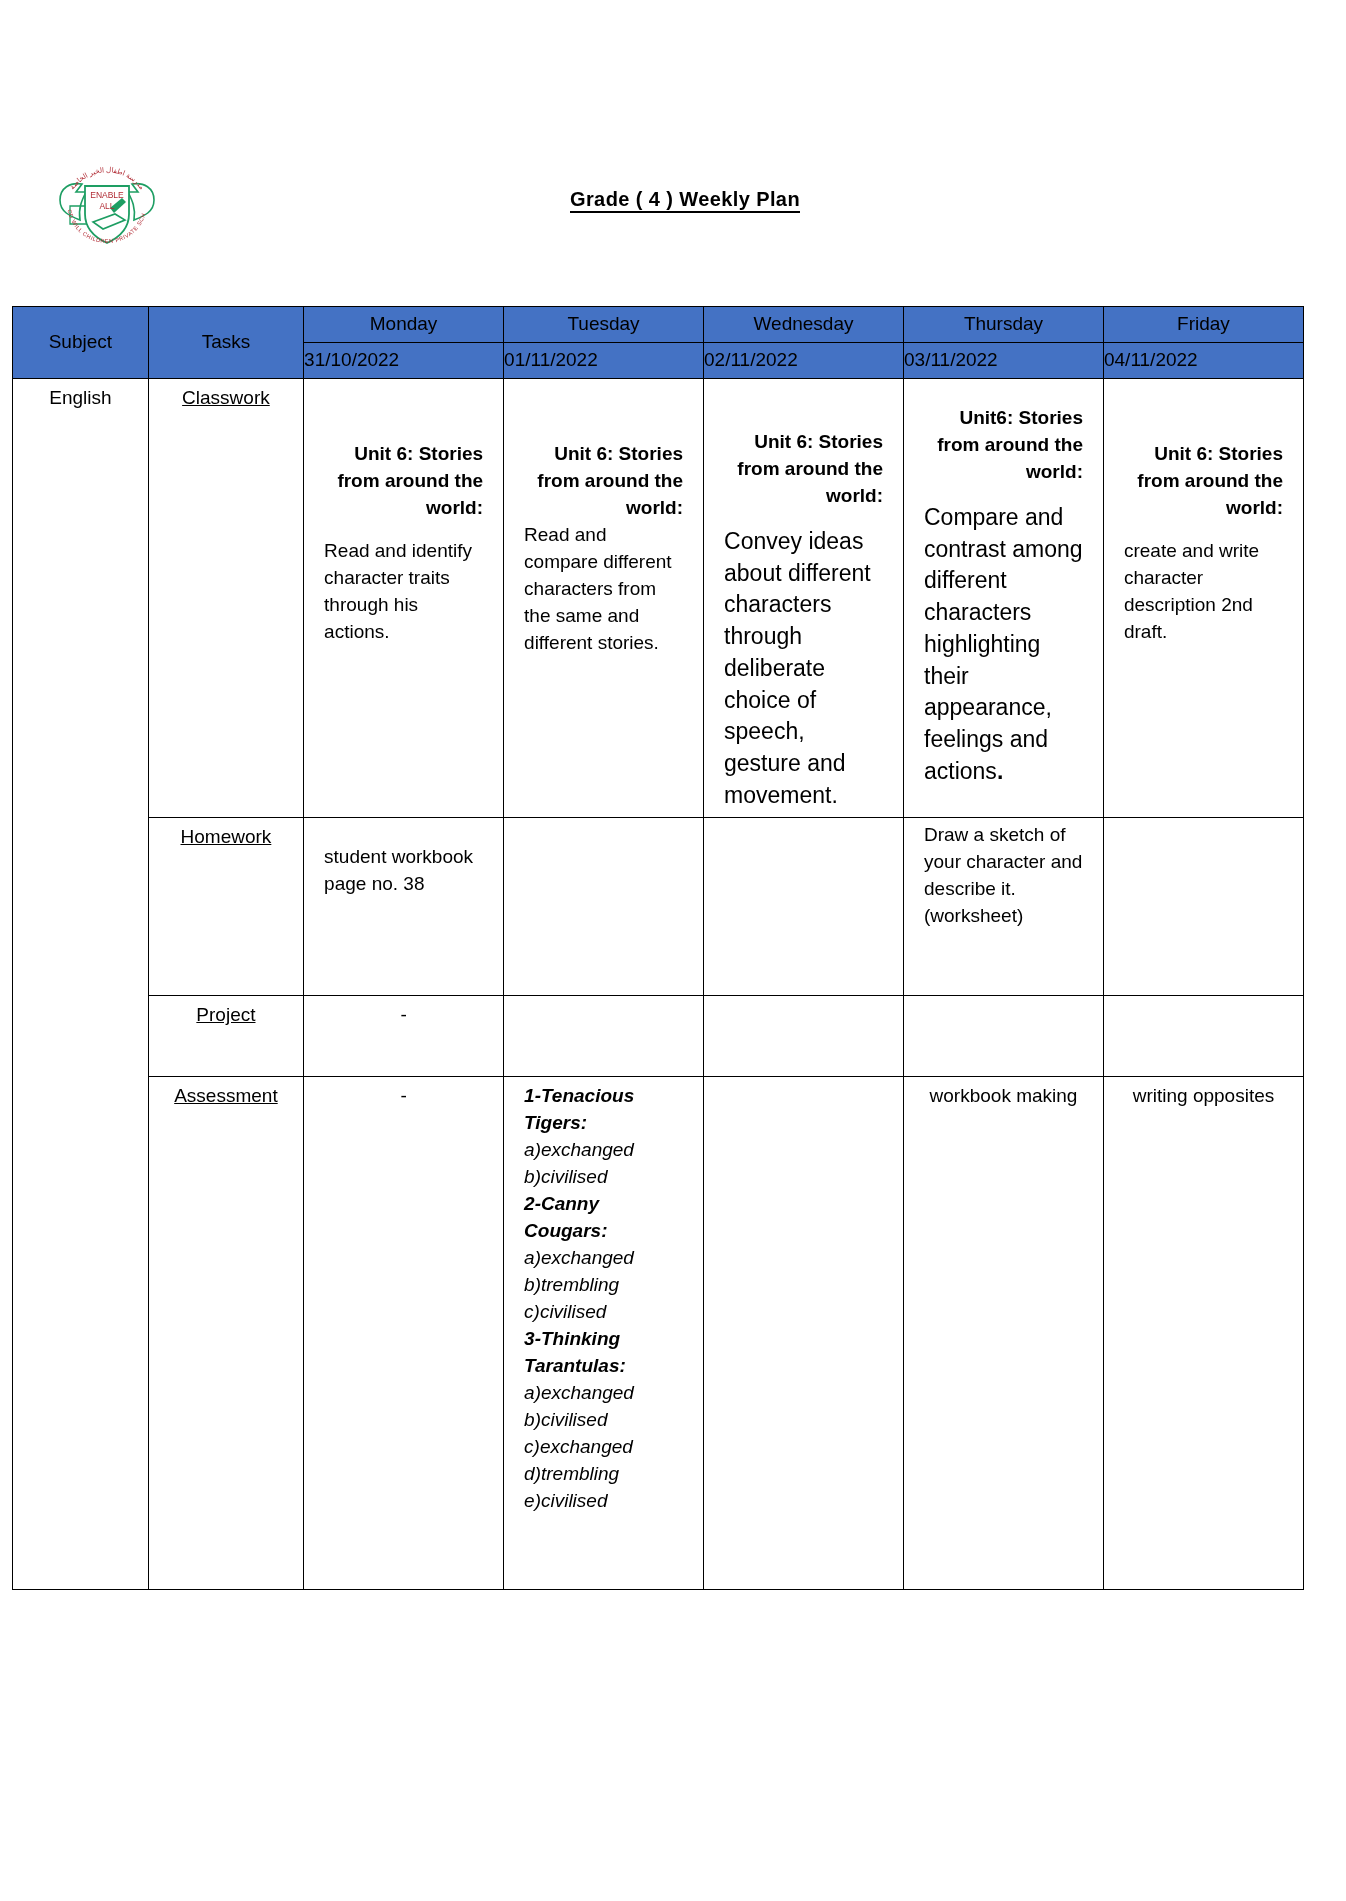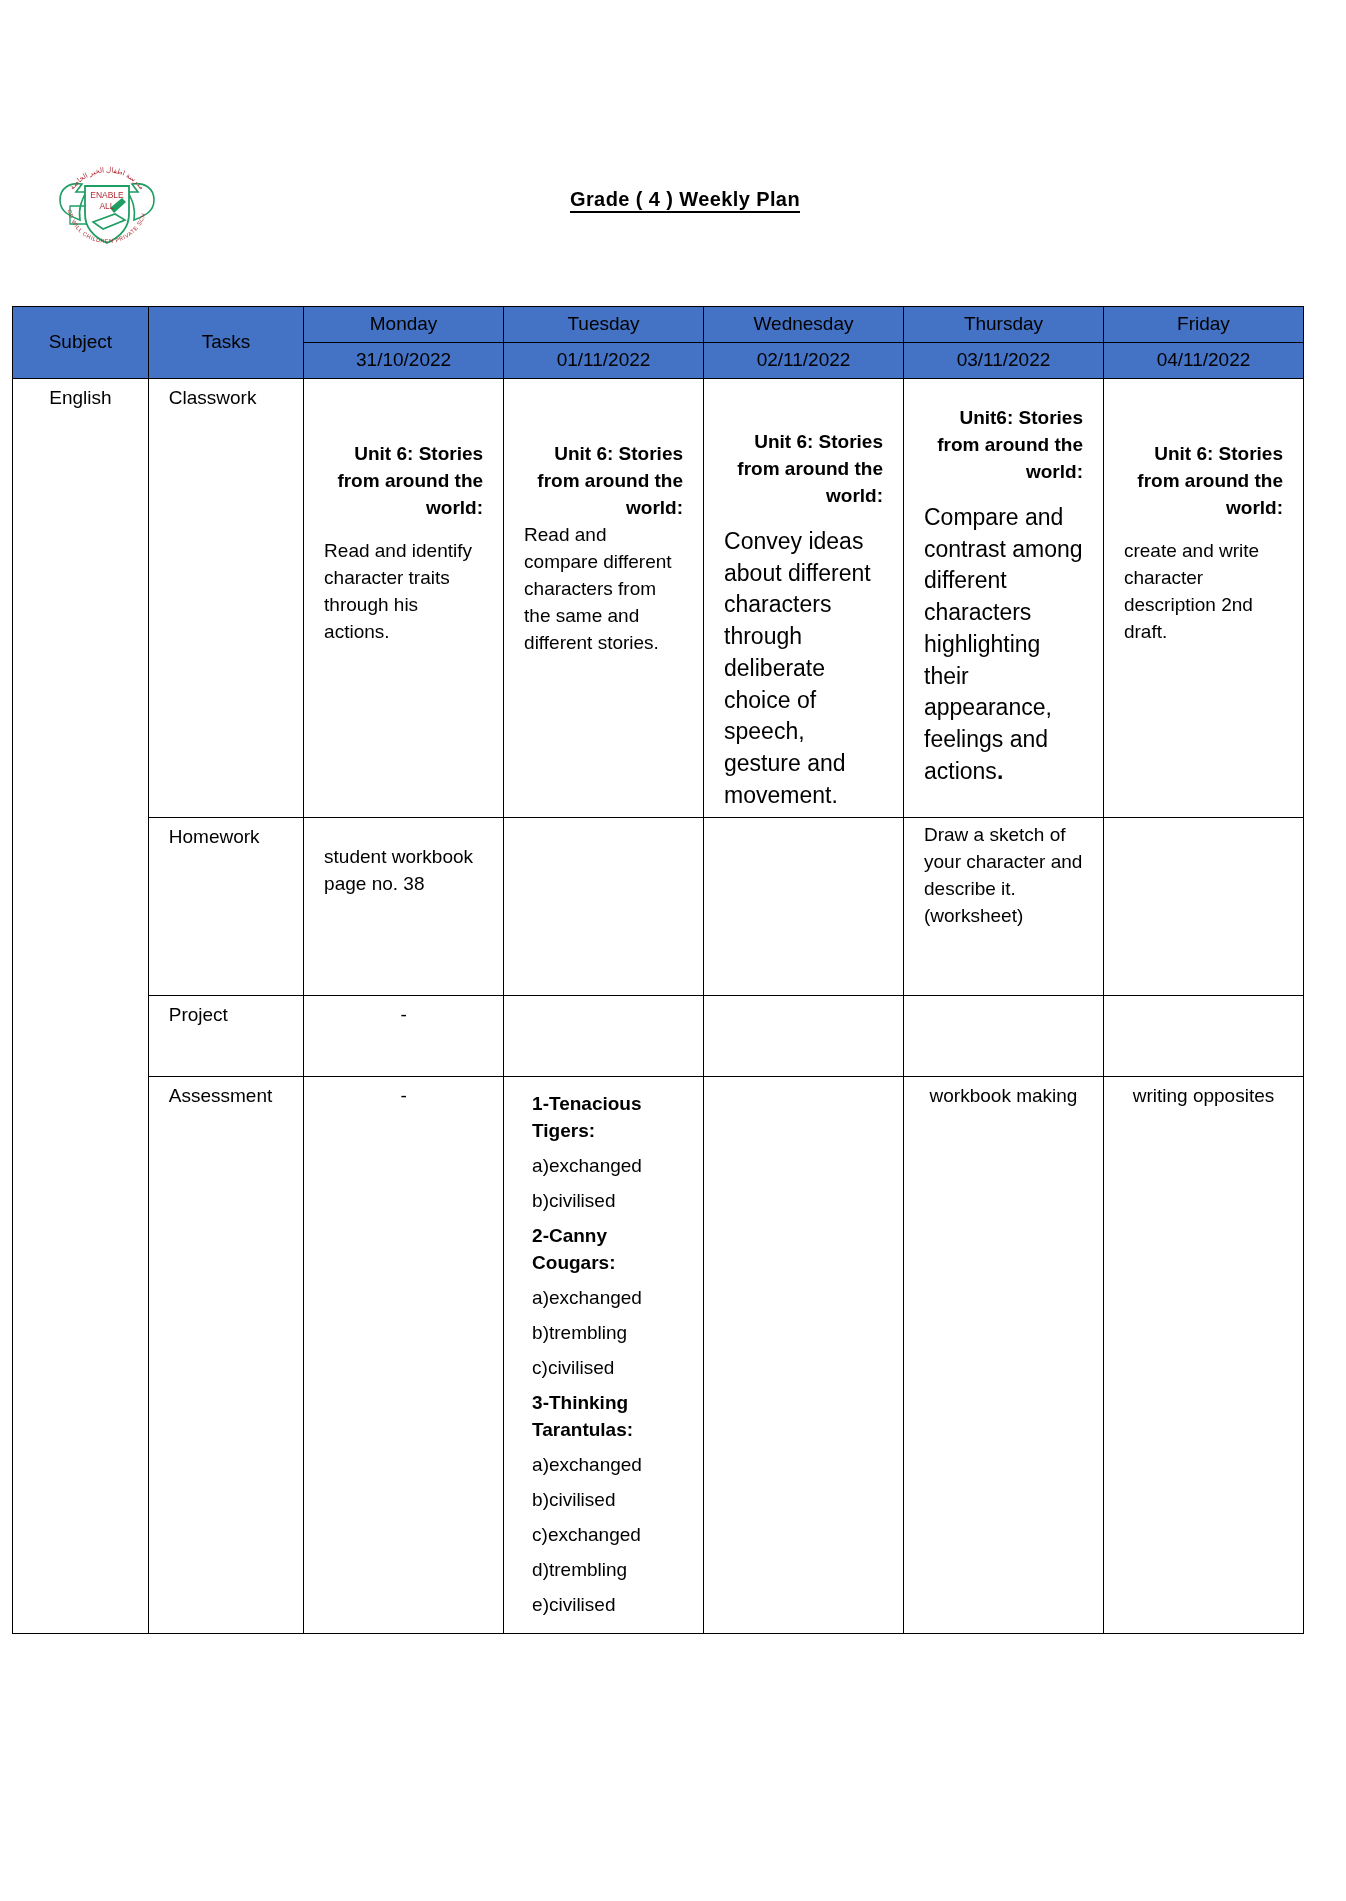--- a/index.html
+++ b/index.html
@@ -73,36 +73,37 @@
   .hdr {
     background: #4472C4;
     text-align: center;
     vertical-align: middle !important;
     font-size: 20px;
     padding: 4px 4px !important;
     height: 26px;
   }
   .hdr-date {
     background: #4472C4;
-    text-align: center;
+    text-align: left;
     vertical-align: middle !important;
     font-size: 20px;
     padding: 4px 0 !important;
     height: 26px;
   }
 
   
   col.c-subject { width: 118px; }
   col.c-tasks   { width: 135px; }
   col.c-day     { width: 173.8px; }
 
   .task-label {
-    text-align: left;
+    text-align: center;
     font-size: 19px;
     vertical-align: top;
+    text-decoration: underline;
   }
   .subject-label {
     text-align: center;
     font-size: 19px;
     vertical-align: top;
   }
   .dash { text-align: center; }
 
   .cell-title {
     font-weight: bold;
@@ -124,21 +125,21 @@
   .pt-sm { padding-top: 26px !important; }
   .pt-0  { padding-top: 4px !important; }
 
   .small-text { font-size: 23px; line-height: 1.38; }
   .center { text-align: center; }
   ul.assess {
     list-style: none;
     margin: 0;
     padding: 0;
   }
-  ul.assess li { margin: 8px; }
+  ul.assess li { margin: 0; font-style: italic; }
   ul.assess li.grp { font-weight: bold; }
 </style>
 </head>
 <body>
 
 <div class="page">
 
   <div class="header-band">
 
     <div class="logo">

